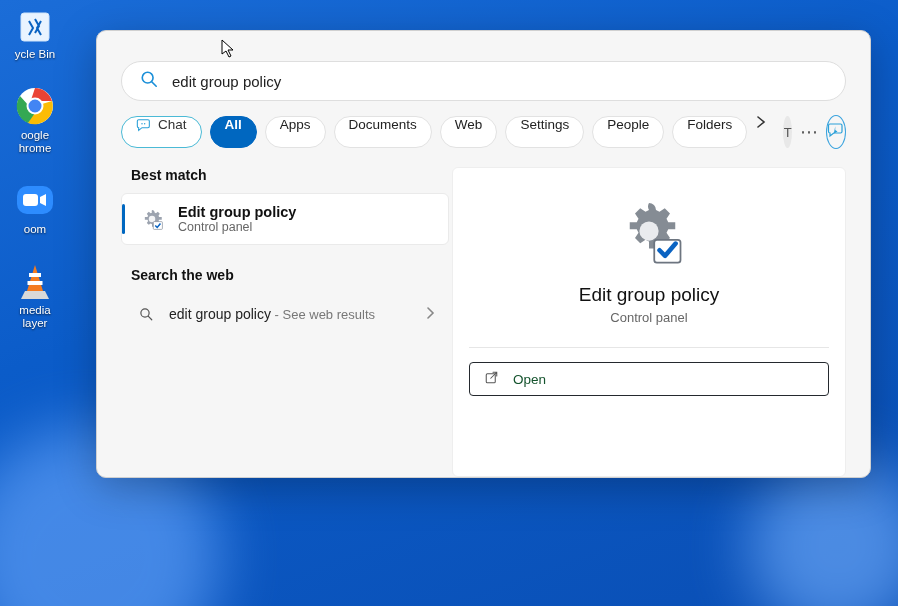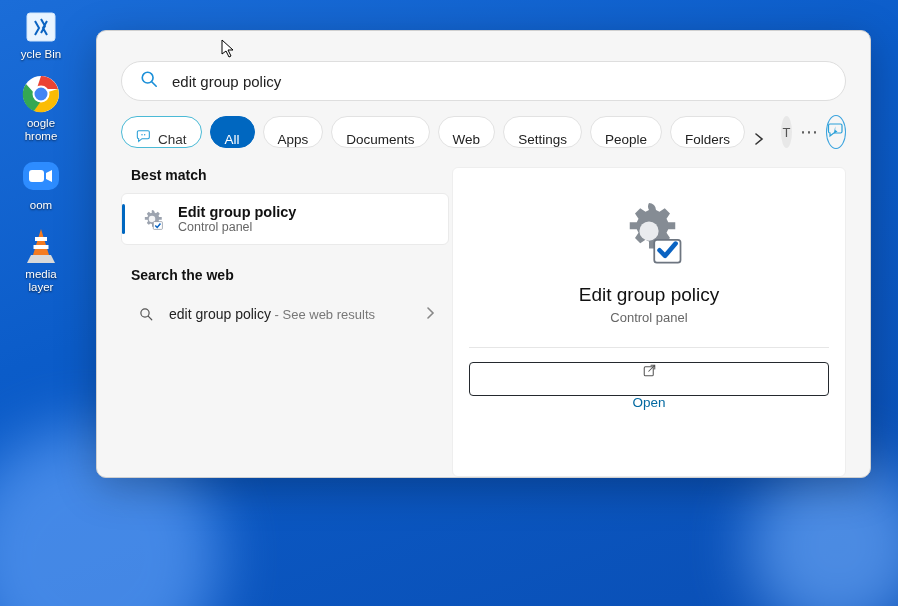--- a/index.html
+++ b/index.html
@@ -4,37 +4,37 @@
   <style>
     * { margin: 0; padding: 0; box-sizing: border-box; font-family: "Segoe UI", sans-serif; }
     body { width: 898px; height: 606px; overflow: hidden; background: linear-gradient(160deg, #1b6dd8 0%, #0b5cc9 40%, #0a4fb5 100%); position: relative; }
     
     
     .bloom { position: absolute; border-radius: 50%; filter: blur(30px); opacity: .6; }
     .bloom.b1 { width: 260px; height: 260px; background: #6aa9ff; bottom: -80px; left: -40px; }
     .bloom.b2 { width: 180px; height: 180px; background: #77b2ff; bottom: -30px; right: -30px; }
 
     
-    .desktop-icons { position: absolute; top: 0; left: 0; width: 70px; display: flex; flex-direction: column; align-items: flex-end; gap: 12px; padding-top: 4px; }
+    .desktop-icons { position: absolute; top: 0; left: 0; width: 70px; display: flex; flex-direction: column; align-items: center; gap: 24px; padding-top: 4px; }
     .desktop-icon { width: 58px; display: flex; flex-direction: column; align-items: center; cursor: pointer; }
     .desktop-icon .glyph { width: 42px; height: 42px; display: flex; align-items: center; justify-content: center; }
     .desktop-icon .label { color: #fff; font-size: 11.5px; line-height: 13px; text-align: center; text-shadow: 0 1px 2px rgba(0,0,0,.7); margin-top: 2px; word-break: break-word; }
 
     
     .search-panel { position: absolute; top: 30px; left: 96px; width: 775px; height: 448px; background: #f6f6f6; border: 1px solid #d0d0d0; border-radius: 10px; box-shadow: 0 10px 40px rgba(0,0,0,.25); display: flex; flex-direction: column; padding: 14px 24px 0 24px; }
 
     
     .search-box { height: 40px; background: #fff; border: 1px solid #dedede; border-radius: 22px; display: flex; align-items: center; padding: 0 18px; gap: 14px; margin-top: 16px; }
     .search-box input { border: none; outline: none; flex: 1; font-size: 15px; color: #222; background: transparent; }
 
     
     .filters { display: flex; align-items: center; gap: 8px; margin-top: 14px; }
-    .chip { height: 32px; padding: 0 14px; border-radius: 18px; background: #fff; border: 1px solid #e2e2e2; display: flex; align-items: flex-end; font-size: 13.5px; color: #222; cursor: pointer; gap: 6px; white-space: nowrap; }
+    .chip { height: 32px; padding: 0 14px; border-radius: 18px; background: #fff; border: 1px solid #e2e2e2; display: flex; align-items: flex-start; font-size: 13.5px; color: #222; cursor: pointer; gap: 6px; white-space: nowrap; }
     .chip.chat { border: 1.5px solid #4bbad6; color: #333; }
-    .chip.active { background: #0067c0; color: #fff; border-color: #0067c0; }
+    .chip.active { background: #0067c0; color: #fff; border-color: #0067c0; font-weight: bold; }
     .chip.icon-only { width: 32px; padding: 0; justify-content: center; border: none; background: transparent; }
     .spacer { flex: 1; }
     .avatar-circle { width: 32px; height: 32px; border-radius: 50%; background: #e8e8e8; display: flex; align-items: center; justify-content: center; font-size: 13px; color: #555; cursor: pointer; }
     .more-btn { width: 28px; height: 32px; display: flex; align-items: center; justify-content: center; color: #555; font-size: 18px; cursor: pointer; }
     .bing-circle { width: 34px; height: 34px; border-radius: 50%; border: 1.5px solid #3aa3de; display: flex; align-items: center; justify-content: center; cursor: pointer; }
 
     
     .columns { display: flex; flex: 1; margin-top: 18px; gap: 3px; overflow: hidden; }
     .left-col { width: 328px; }
     .right-col { flex: 1; background: #fff; border: 1px solid #eee; border-radius: 6px; padding: 28px 16px 16px 16px; }
@@ -51,21 +51,21 @@
     .web-item .wi-icon { width: 22px; display: flex; justify-content: center; margin-right: 12px; color: #555; }
     .web-item .wi-text { flex: 1; font-size: 14px; color: #222; }
     .web-item .wi-text .sub { color: #777; font-size: 13px; }
     .web-item .chev { color: #888; }
 
     
     .preview-icon { width: 70px; height: 70px; margin: 0 auto 18px auto; display: flex; align-items: center; justify-content: center; }
     .preview-title { text-align: center; font-size: 19px; color: #111; font-weight: 400; margin-bottom: 4px; }
     .preview-sub { text-align: center; font-size: 13px; color: #666; }
     .preview-divider { border-top: 1px solid #e6e6e6; margin: 22px 0 14px 0; }
-    .open-btn { border: 1.5px solid #24292e; border-radius: 4px; height: 34px; display: flex; align-items: center; padding: 0 14px; gap: 14px; font-size: 13.5px; color: #0369a1; cursor: pointer; flex-direction: column; }
+    .open-btn { border: 1.5px solid #24292e; border-radius: 4px; height: 34px; display: flex; align-items: center; padding: 0 14px; gap: 14px; font-size: 13.5px; color: #14532d; cursor: pointer; }
     .open-btn svg { flex-shrink: 0; }
 
     
     .cursor { position: absolute; top: 39px; left: 221px; pointer-events: none; }
   </style>
 </head>
 <body>
 
 <div class="bloom b1"></div>
 <div class="bloom b2"></div>

